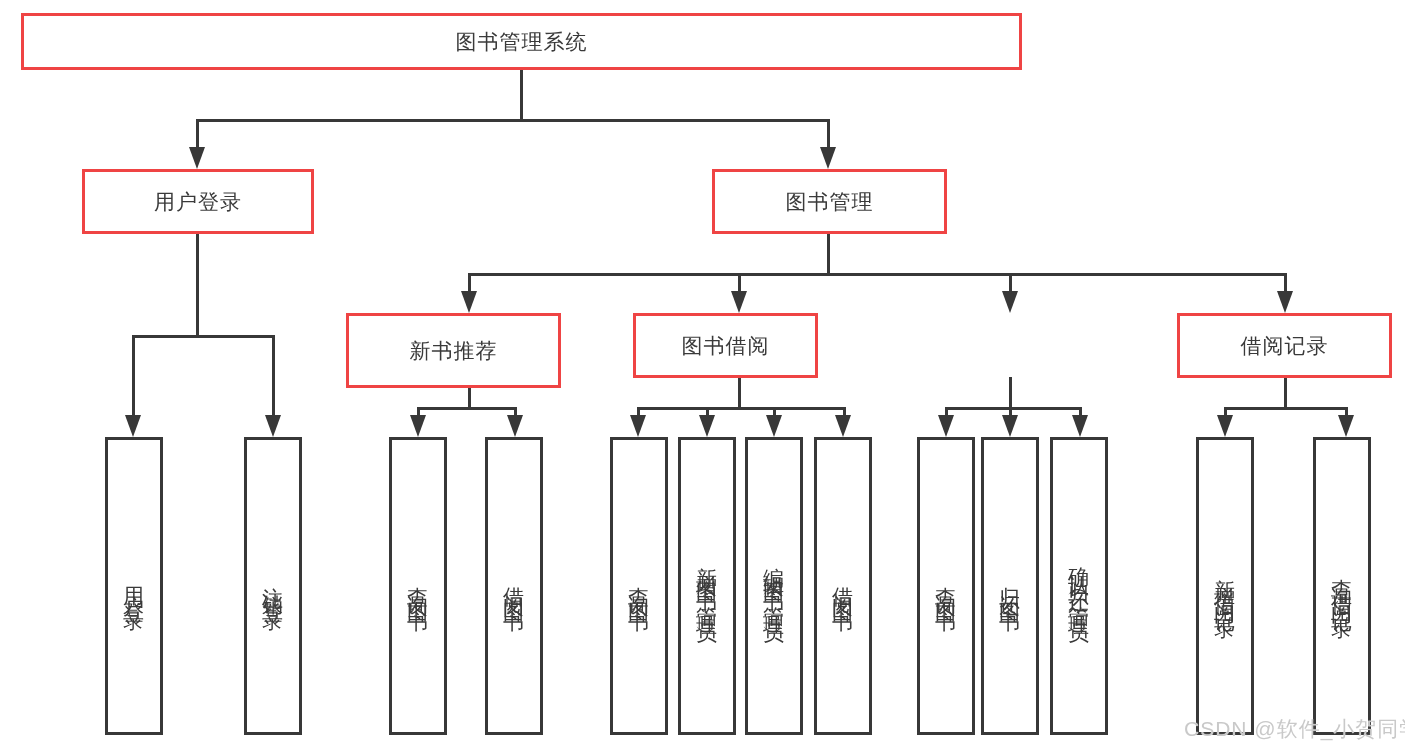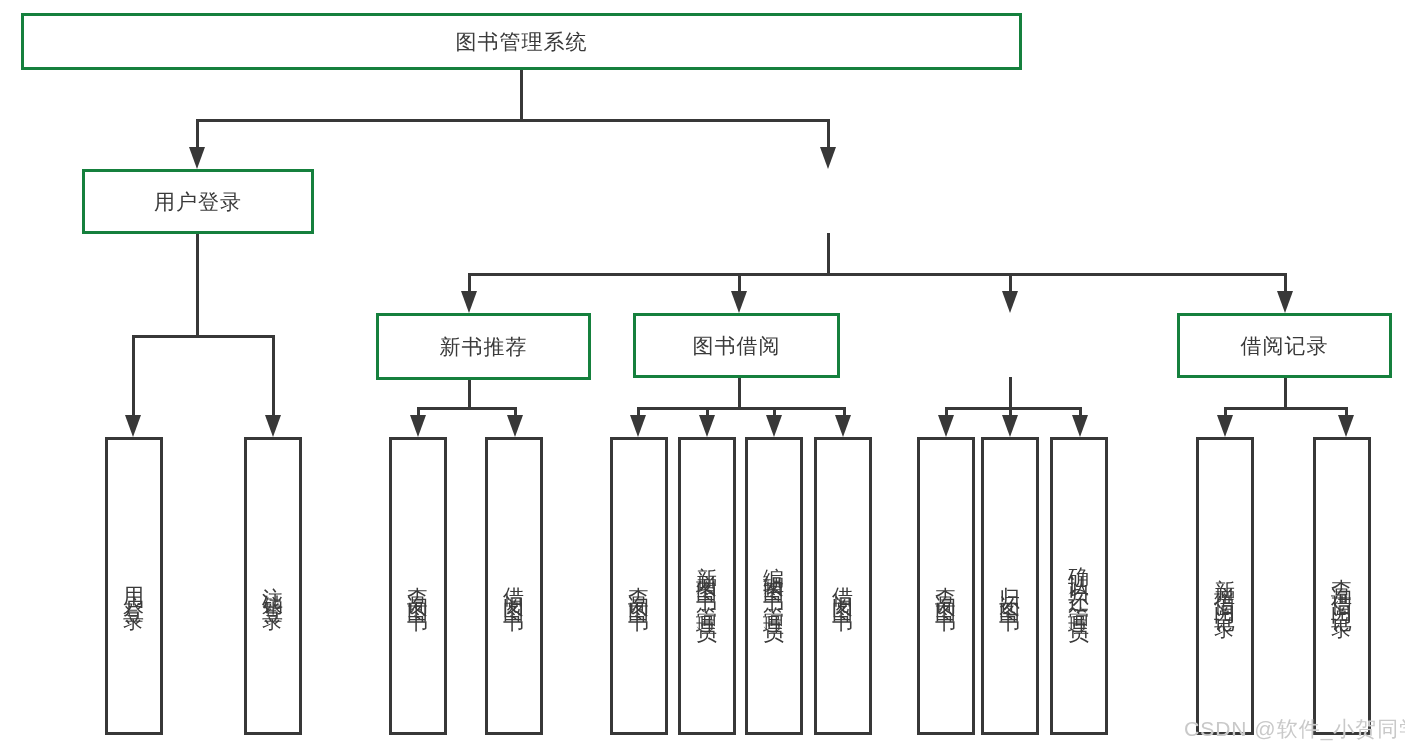--- a/index.html
+++ b/index.html
@@ -1,21 +1,21 @@
 <!DOCTYPE html>
 <html><head>
 <meta charset="utf-8">
 <style>
   html,body{margin:0;padding:0;background:#ffffff;}
   .canvas{
     position:relative;width:1405px;height:747px;background:#ffffff;overflow:hidden;
     font-family:"Liberation Sans","DejaVu Sans",sans-serif;color:#383838;
   }
   .hbox{
-    position:absolute;box-sizing:border-box;border:3px solid #15803d;background:#ffffff;
+    position:absolute;box-sizing:border-box;border:3px solid #ef4444;background:#ffffff;
     display:flex;align-items:center;justify-content:center;
     font-size:21px;letter-spacing:1px;color:#3a3a3a;z-index:2;
   }
   .vbox{
     position:absolute;box-sizing:border-box;border:3px solid #383838;background:#ffffff;
     top:437px;width:58px;height:298px;
     display:flex;align-items:center;justify-content:center;z-index:2;
   }
   .vbox .vlabel{
     writing-mode:vertical-rl;text-orientation:mixed;
@@ -39,25 +39,28 @@
 
 <div class="canvas">
 
   <div class="hbox" style="left:21px;top:13px;width:1001px;height:57px;">
     <span>图书管理系统</span>
   </div>
 
   <div class="hbox" style="left:82px;top:169px;width:232px;height:65px;">
     <span>用户登录</span>
   </div>
+  <div class="hbox" style="left:712px;top:169px;width:235px;height:65px;">
+    <span>图书管理</span>
+  </div>
 
-  <div class="hbox" style="left:376px;top:313px;width:215px;height:67px;">
+  <div class="hbox" style="left:346px;top:313px;width:215px;height:75px;">
     <span>新书推荐</span>
   </div>
-  <div class="hbox" style="left:633px;top:313px;width:207px;height:65px;">
+  <div class="hbox" style="left:633px;top:313px;width:185px;height:65px;">
     <span>图书借阅</span>
   </div>
   <div class="hbox" style="left:1177px;top:313px;width:215px;height:65px;">
     <span>借阅记录</span>
   </div>
 
   <div class="vbox" style="left:105px;">
     <span class="vlabel">用户登录</span>
   </div>
   <div class="vbox" style="left:244px;">

